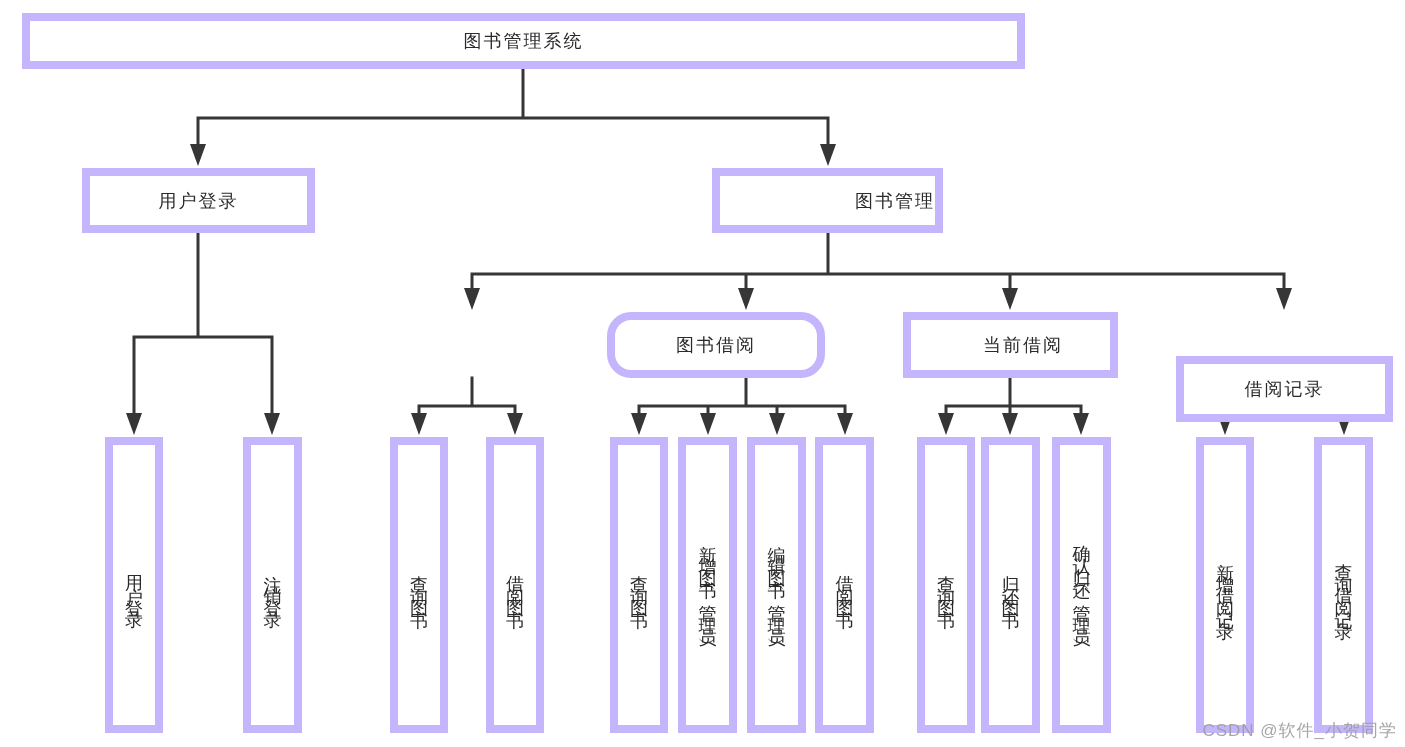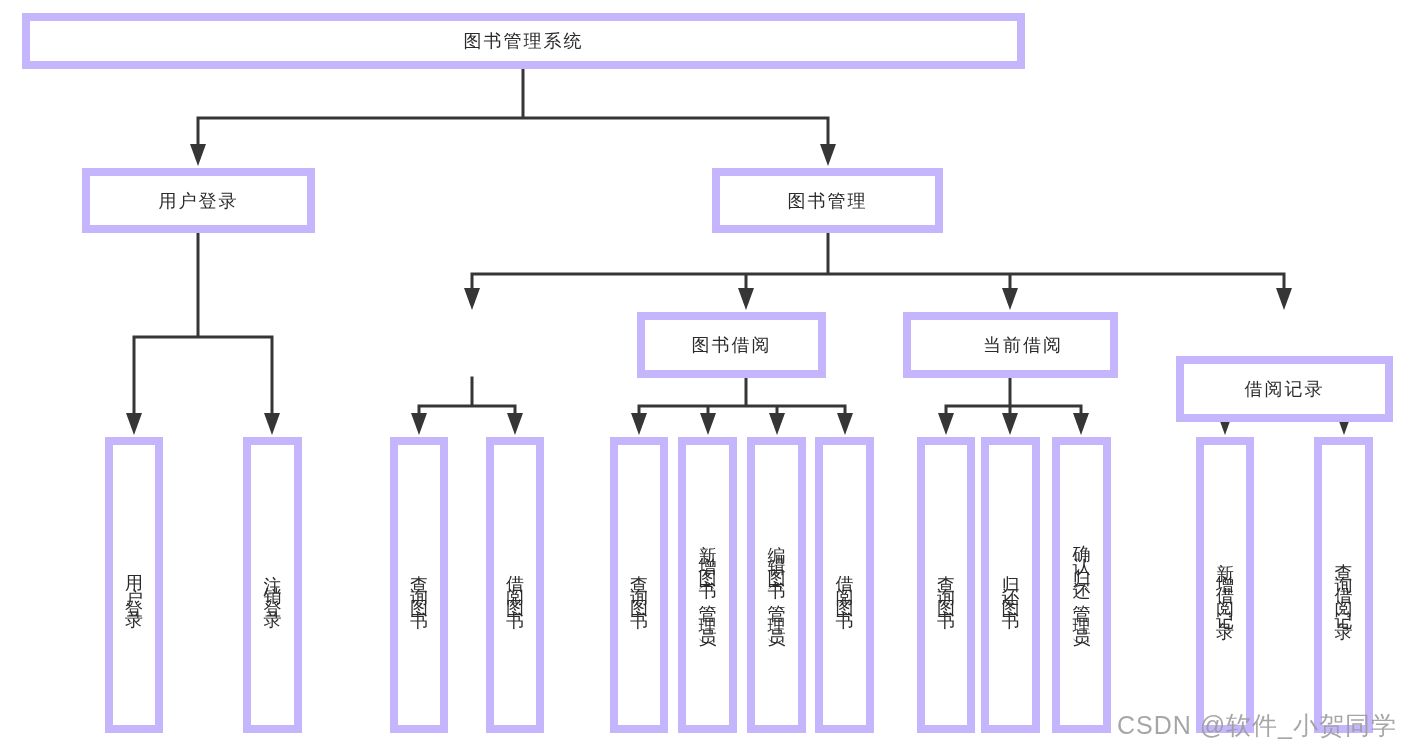--- a/index.html
+++ b/index.html
@@ -36,21 +36,21 @@
     text-orientation: mixed;
     letter-spacing: 12px;
     white-space: normal;
   }
   .leaf span { line-height: 1; }
   #watermark {
     position: absolute;
     right: 8px;
     bottom: 5px;
     color: #9d9d9d;
-    font-size: 25px;
+    font-size: 17px;
     letter-spacing: 1px;
     z-index: 2;
     opacity: 0.9;
   }
 </style>
 </head>
 <body>
 
 <div id="canvas">
 
@@ -97,25 +97,25 @@
     </g>
   </svg>
 
   <div class="node" style="left:22px; top:13px; width:1003px; height:56px;">
     <span>图书管理系统</span>
   </div>
 
   <div class="node" style="left:82px; top:168px; width:233px; height:65px;">
     <span>用户登录</span>
   </div>
-  <div class="node" style="left:712px; top:168px; width:231px; height:65px;">
+  <div class="node" style="left:712px; top:168px; width:231px; height:65px;justify-content:flex-end;">
     <span>图书管理</span>
   </div>
 
-  <div class="node" style="left:637px; top:312px; width:189px; height:66px;">
+  <div class="node" style="left:607px; top:312px; width:218px; height:66px;border-radius:24px;">
     <span>图书借阅</span>
   </div>
   <div class="node" style="left:903px; top:312px; width:215px; height:66px;padding-left:25px;">
     <span>当前借阅</span>
   </div>
   <div class="node" style="left:1176px; top:312px; width:217px; height:66px;margin-top:44px;">
     <span>借阅记录</span>
   </div>
 
   <div class="node leaf" style="left:105px; top:437px; width:58px; height:296px;">

